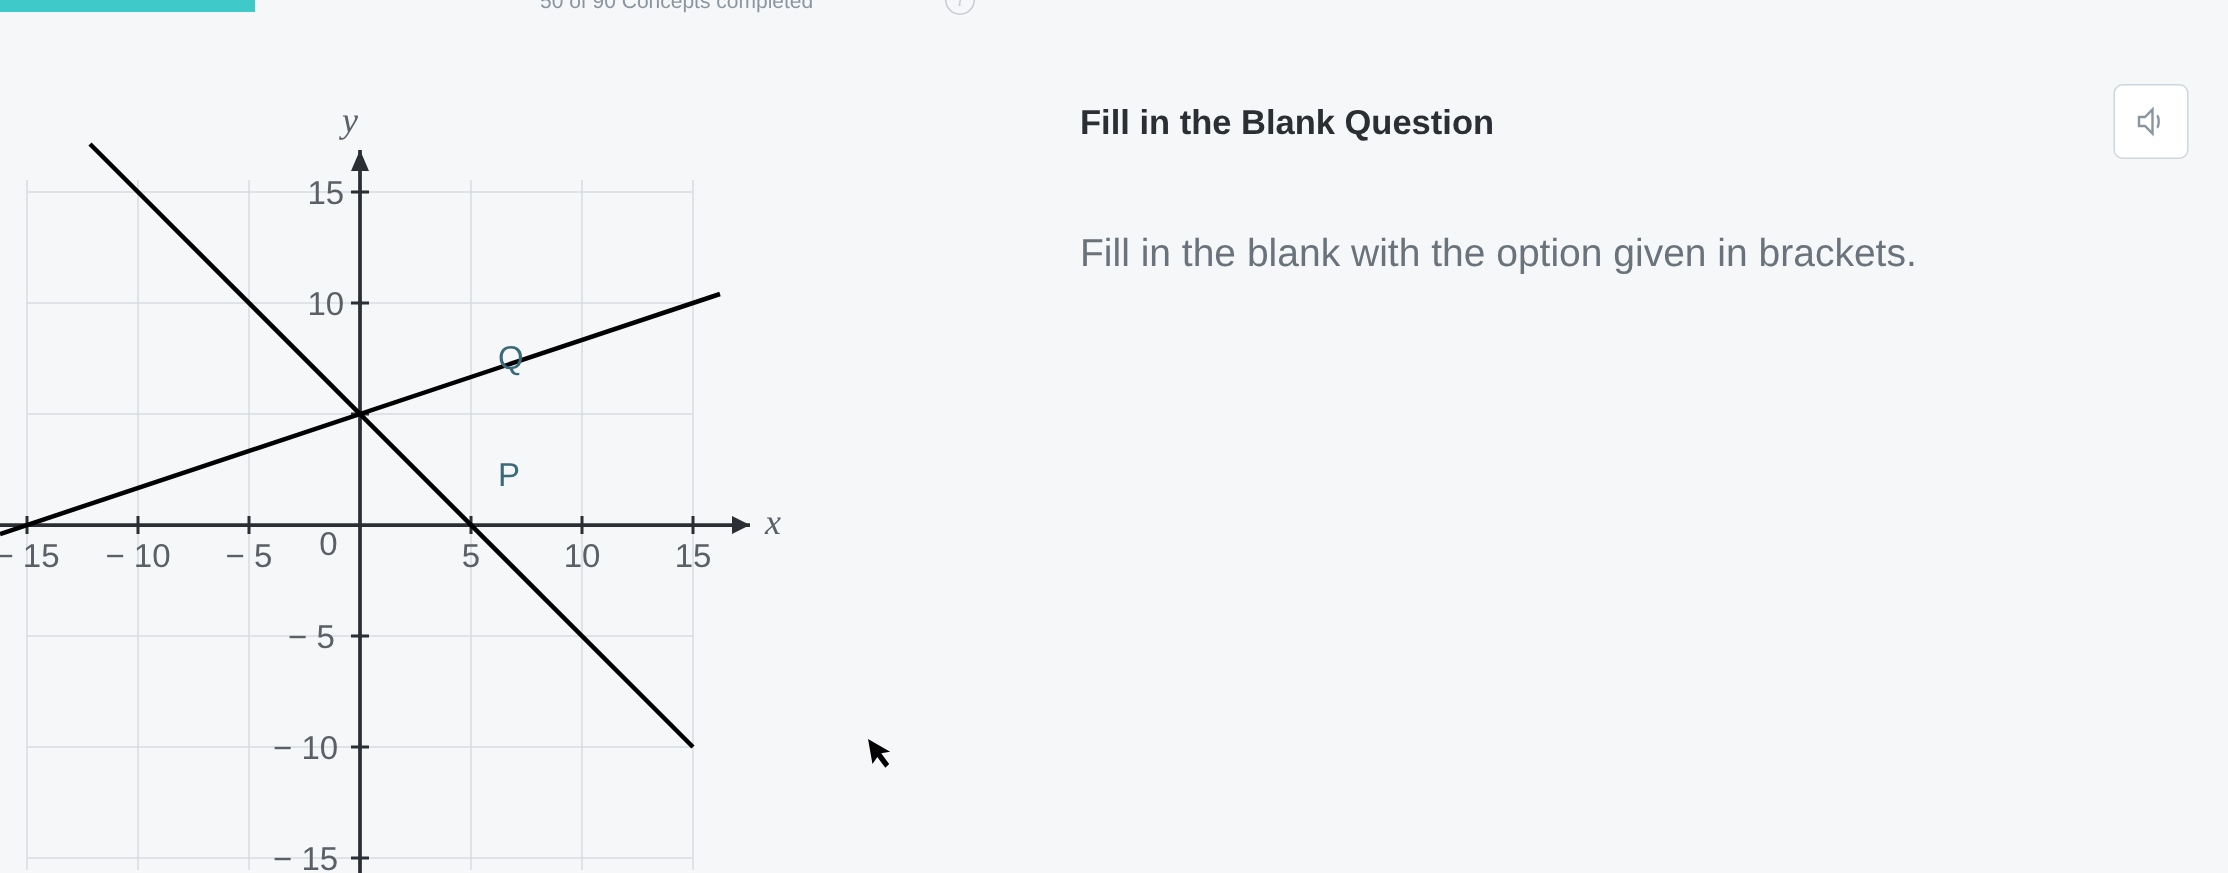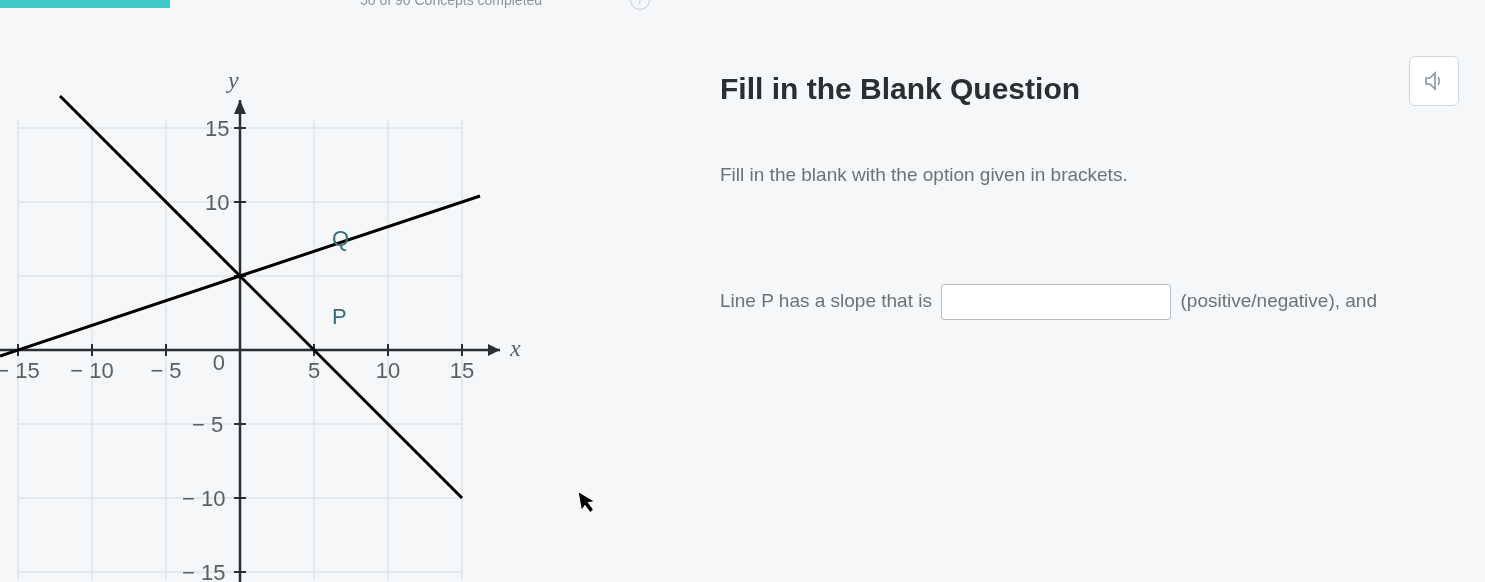--- a/index.html
+++ b/index.html
@@ -43,28 +43,28 @@
     
     .question {
       flex: 1;
       padding: 40px 30px 0 180px;
       font-size: 19px;
       color: #6a737c;
       line-height: 1.9;
       position: relative;
     }
     .q-title {
-      font-size: 30px;
+      font-size: 23px;
       font-weight: 700;
       color: #2b2f33;
       margin-bottom: 28px;
     }
     .q-instr {
       margin-bottom: 60px;
-      font-size: 19px;
+      font-size: 26px;
       margin-top: 40px;
     }
     .blank-input {
       display: inline-block;
       border: 1px solid #b8bec4;
       border-radius: 3px;
       height: 36px;
       padding: 4px 8px;
       font-size: 18px;
       color: #333;
@@ -209,25 +209,20 @@
       <svg width="24" height="24" viewBox="0 0 24 24">
         <path d="M4 9v6h4l5 5V4L8 9H4z" fill="none" stroke="#8a95a0" stroke-width="1.6"></path>
         <path d="M16 8c1.5 1 1.5 7 0 8" fill="none" stroke="#8a95a0" stroke-width="1.6"></path>
       </svg>
     </button>
     <div class="q-instr">Fill in the blank with the option given in brackets.</div>
 
 
     <div style="height:30px"></div>
 
-    <div class="para">
-      <span>Line P has a slope that is</span>
-      <input class="blank-input w-md" style="">
-      <span>(positive/negative), and</span>
-    </div>
 
 
   </div>
 </div>
 
 <div class="cursor">
   <svg width="18" height="24" viewBox="0 0 18 24">
       <path d="M1 1 L1 18 L5 14 L9 22 L12 20 L8 12 L14 12 Z" fill="#000"></path>
     </svg>
 </div>

